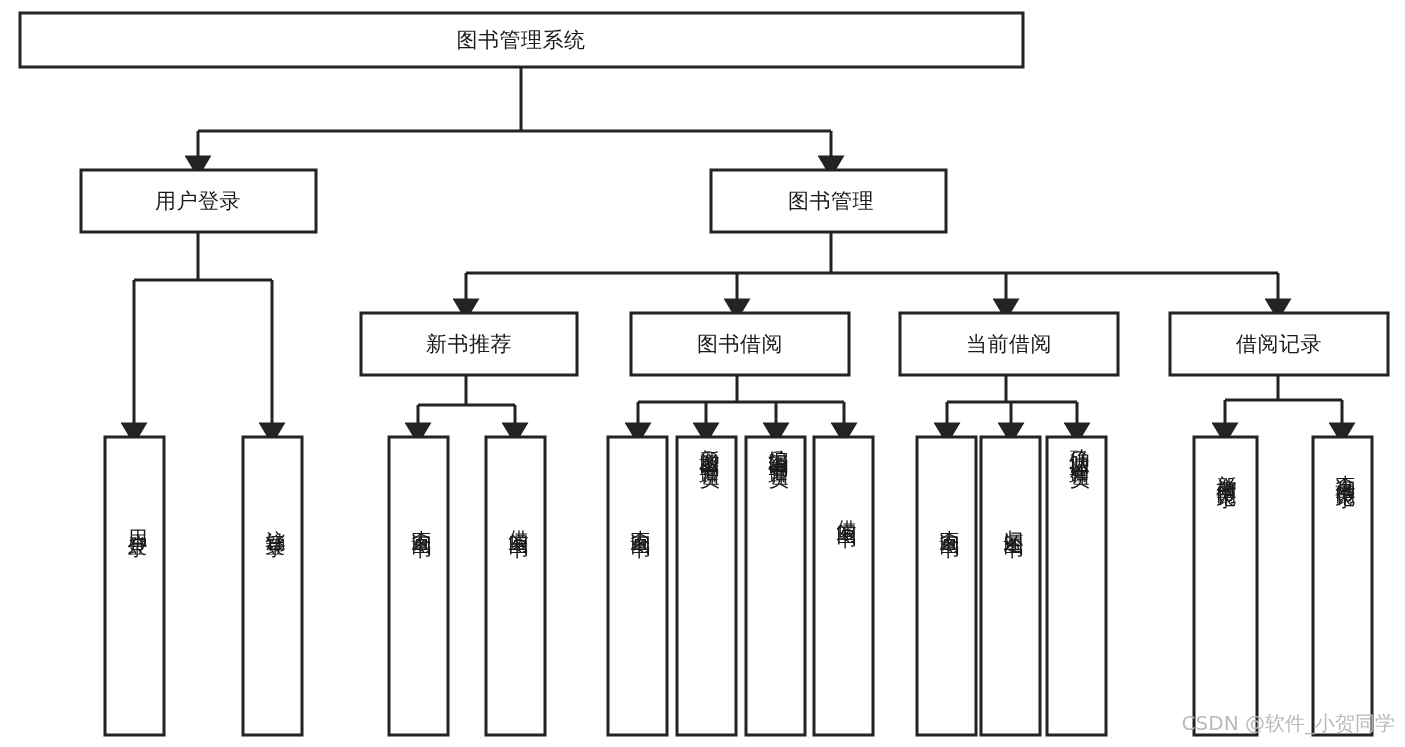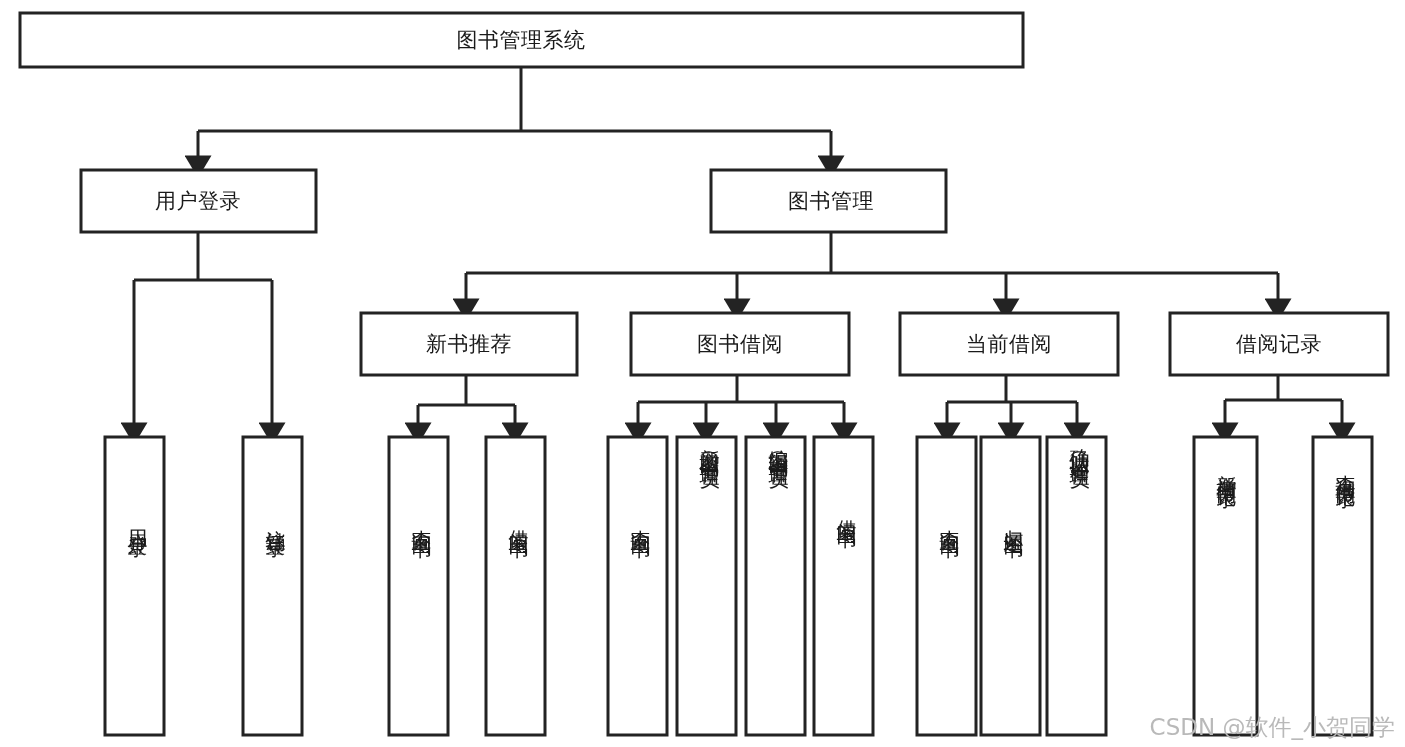--- a/index.html
+++ b/index.html
@@ -50,23 +50,23 @@
     letter-spacing: 3px;
   }
   .connector {
     stroke: #232323;
     stroke-width: 3;
     fill: none;
   }
   .watermark {
     position: absolute;
     right: 10px;
-    bottom: 4px;
-    font-family: "DejaVu Sans", "Liberation Sans", sans-serif;
-    font-size: 23px;
+    bottom: 10px;
+    font-family: "DejaVu Sans", "Liberation Sans", sans-serif;
+    font-size: 20px;
     color: #b9b9b9;
     white-space: nowrap;
     user-select: none;
   }
 </style>
 </head>
 <body>
 
 <div id="diagram-root">
 

